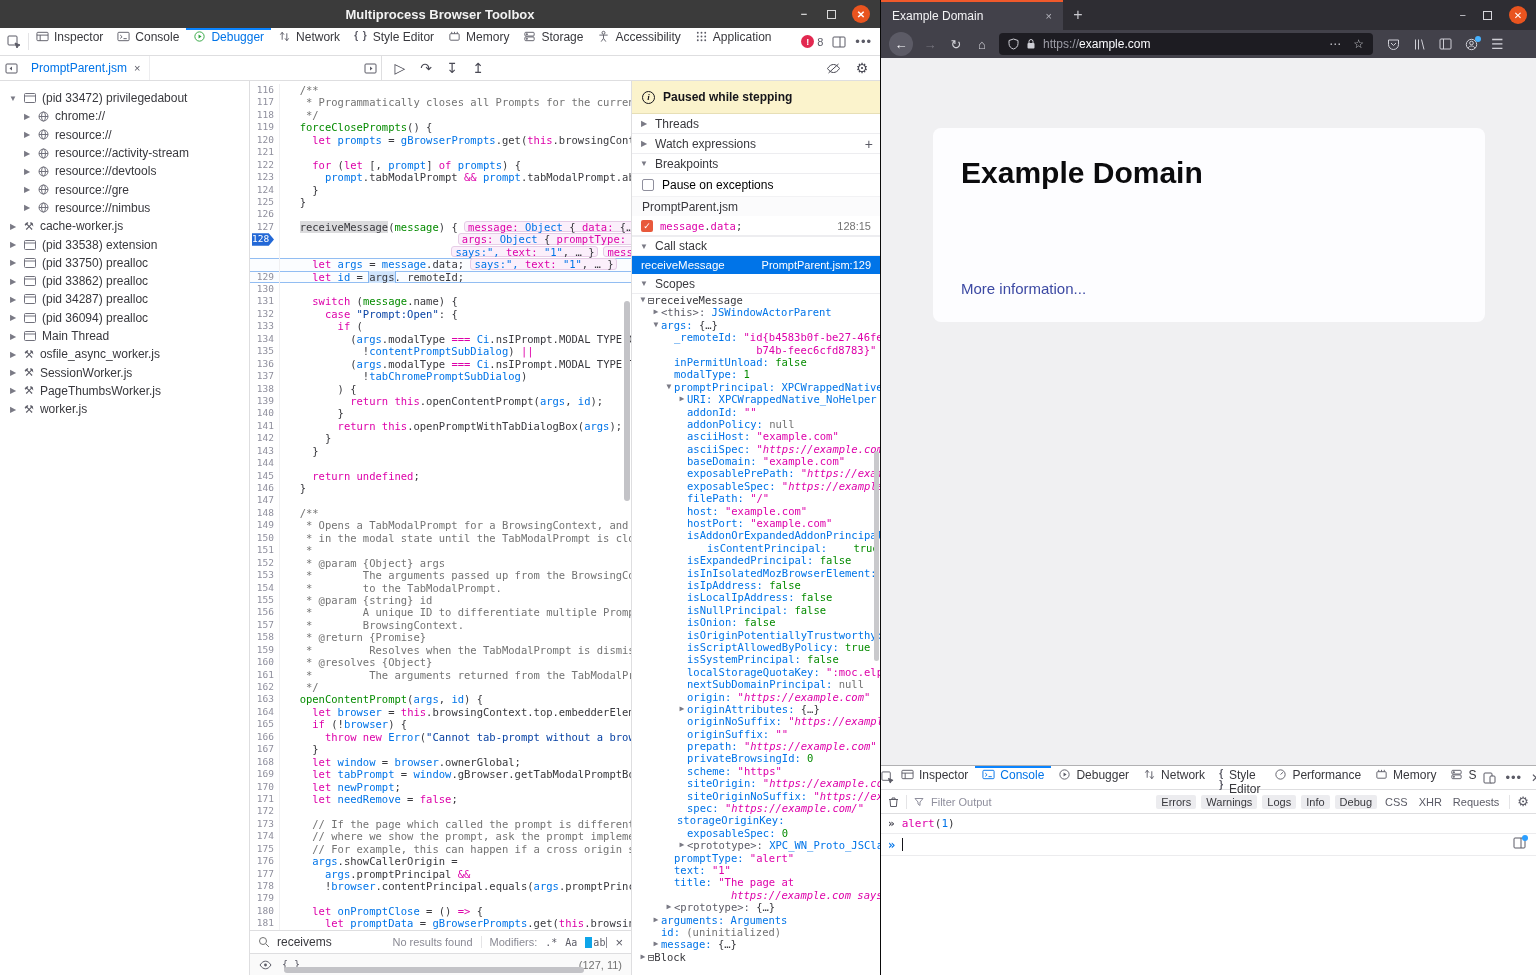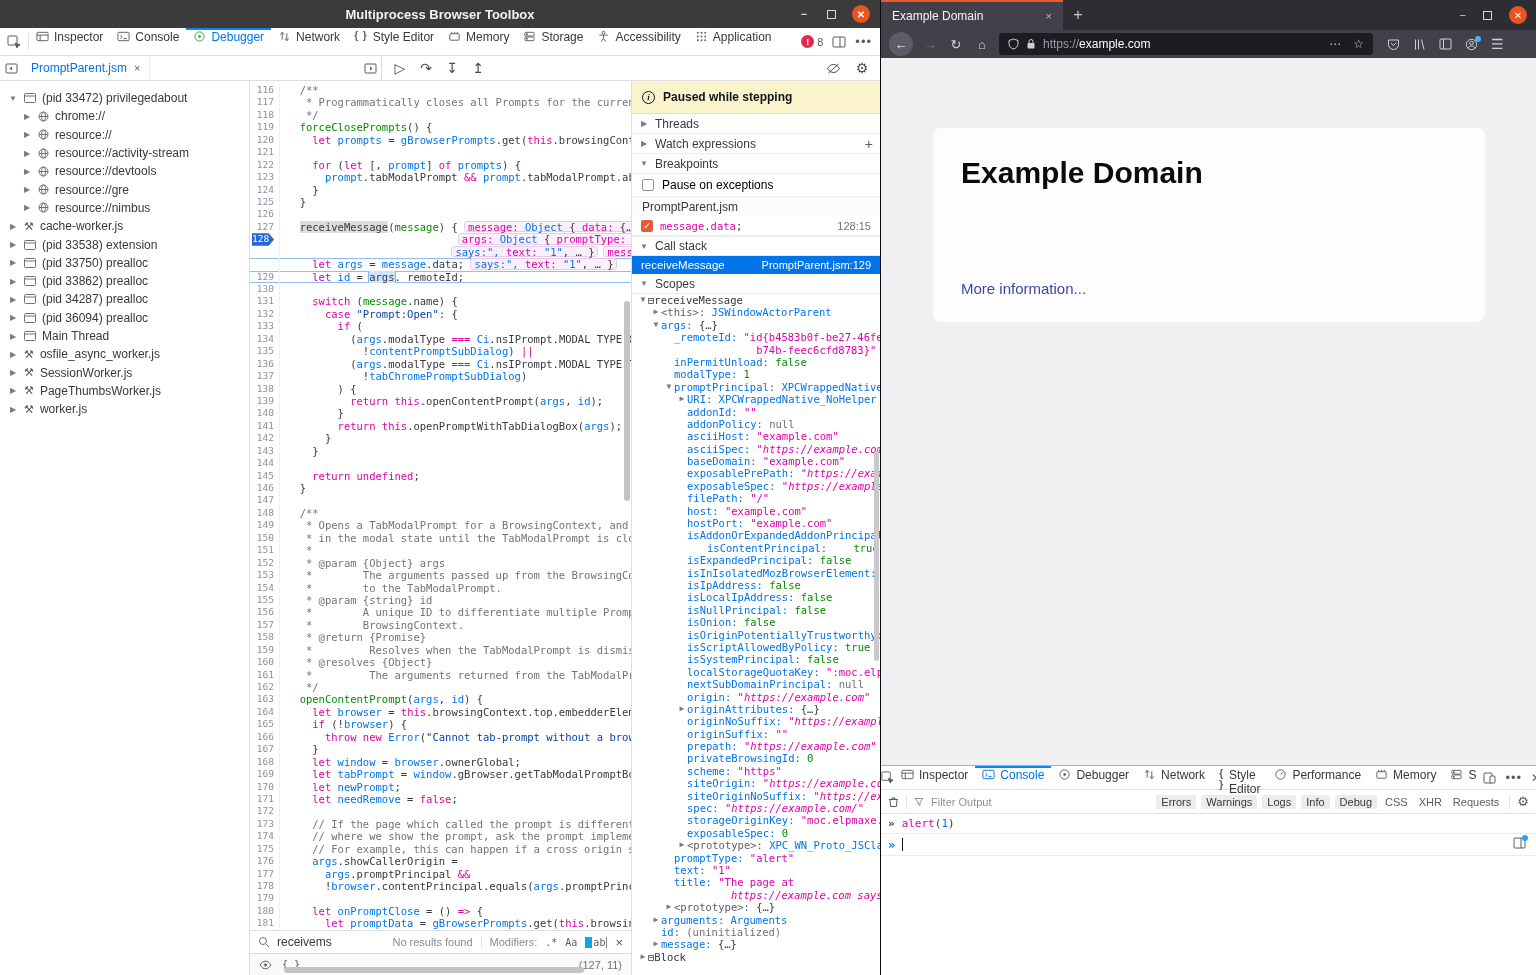--- a/index.html
+++ b/index.html
@@ -655,21 +655,21 @@
           <div class="sc-row" style="padding-left: 45px;"><span class="sc-tw"></span><span class="sn">origin: </span><span class="sv-url">"https://example.com"</span></div>
           <div class="sc-row" style="padding-left: 45px;"><span class="sc-tw">▶</span><span class="sn">originAttributes: </span><span class="sv-pd">{…}</span></div>
           <div class="sc-row" style="padding-left: 45px;"><span class="sc-tw"></span><span class="sn">originNoSuffix: </span><span class="sv-url">"https://example.com"</span></div>
           <div class="sc-row" style="padding-left: 45px;"><span class="sc-tw"></span><span class="sn">originSuffix: </span><span class="sv-str">""</span></div>
           <div class="sc-row" style="padding-left: 45px;"><span class="sc-tw"></span><span class="sn">prepath: </span><span class="sv-url">"https://example.com"</span></div>
           <div class="sc-row" style="padding-left: 45px; align-items: center;"><span class="sc-tw"></span><span class="sn">privateBrowsingId: </span><span class="sv-num">0</span></div>
           <div class="sc-row" style="padding-left: 45px;"><span class="sc-tw"></span><span class="sn">scheme: </span><span class="sv-str">"https"</span></div>
           <div class="sc-row" style="padding-left: 45px;"><span class="sc-tw"></span><span class="sn">siteOrigin: </span><span class="sv-url">"https://example.com"</span></div>
           <div class="sc-row" style="padding-left: 45px;"><span class="sc-tw"></span><span class="sn">siteOriginNoSuffix: </span><span class="sv-url">"https://example.com"</span></div>
           <div class="sc-row" style="padding-left: 45px;"><span class="sc-tw"></span><span class="sn">spec: </span><span class="sv-url">"https://example.com/"</span></div>
-          <div class="sc-row" style="padding-left: 45px;"><span class="sc-tw"></span><span class="sn">storageOriginKey: </span><span class="sv-str">"moc.elpmaxe.:https"</span></div>
+          <div class="sc-row" style="padding-left: 45px; flex-direction: column;"><span class="sc-tw"></span><span class="sn">storageOriginKey: </span><span class="sv-str">"moc.elpmaxe.:https"</span></div>
           <div class="sc-row" style="padding-left: 45px;"><span class="sc-tw"></span><span class="sn">exposableSpec: </span><span class="sv-num">0</span></div>
           <div class="sc-row" style="padding-left: 45px;"><span class="sc-tw">▶</span><span class="sn-dim">&lt;prototype&gt;: </span><span class="sv-obj">XPC_WN_Proto_JSClass</span></div>
           <div class="sc-row" style="padding-left: 32px;"><span class="sc-tw"></span><span class="sn">promptType: </span><span class="sv-str">"alert"</span></div>
           <div class="sc-row" style="padding-left: 32px;"><span class="sc-tw"></span><span class="sn">text: </span><span class="sv-str">"1"</span></div>
           <div class="sc-row" style="padding-left: 32px;"><span class="sc-tw"></span><span class="sn">title: </span><span class="sv-str">"The page at</span></div>
           <div class="sc-row" style="padding-left: 32px;"><span class="sc-tw"></span>&nbsp;&nbsp;&nbsp;&nbsp;&nbsp;&nbsp;&nbsp;&nbsp;&nbsp;<span class="sv-url">https://example.com says:"</span></div>
           <div class="sc-row" style="padding-left: 32px;"><span class="sc-tw">▶</span><span class="sn-dim">&lt;prototype&gt;: </span><span class="sv-pd">{…}</span></div>
           <div class="sc-row" style="padding-left: 19px;"><span class="sc-tw">▶</span><span class="sn">arguments: </span><span class="sv-obj">Arguments</span></div>
           <div class="sc-row" style="padding-left: 19px;"><span class="sc-tw"></span><span class="sn">id: </span><span class="sv-null">(uninitialized)</span></div>
           <div class="sc-row" style="padding-left: 19px;"><span class="sc-tw">▶</span><span class="sn">message: </span><span class="sv-pd">{…}</span></div>

